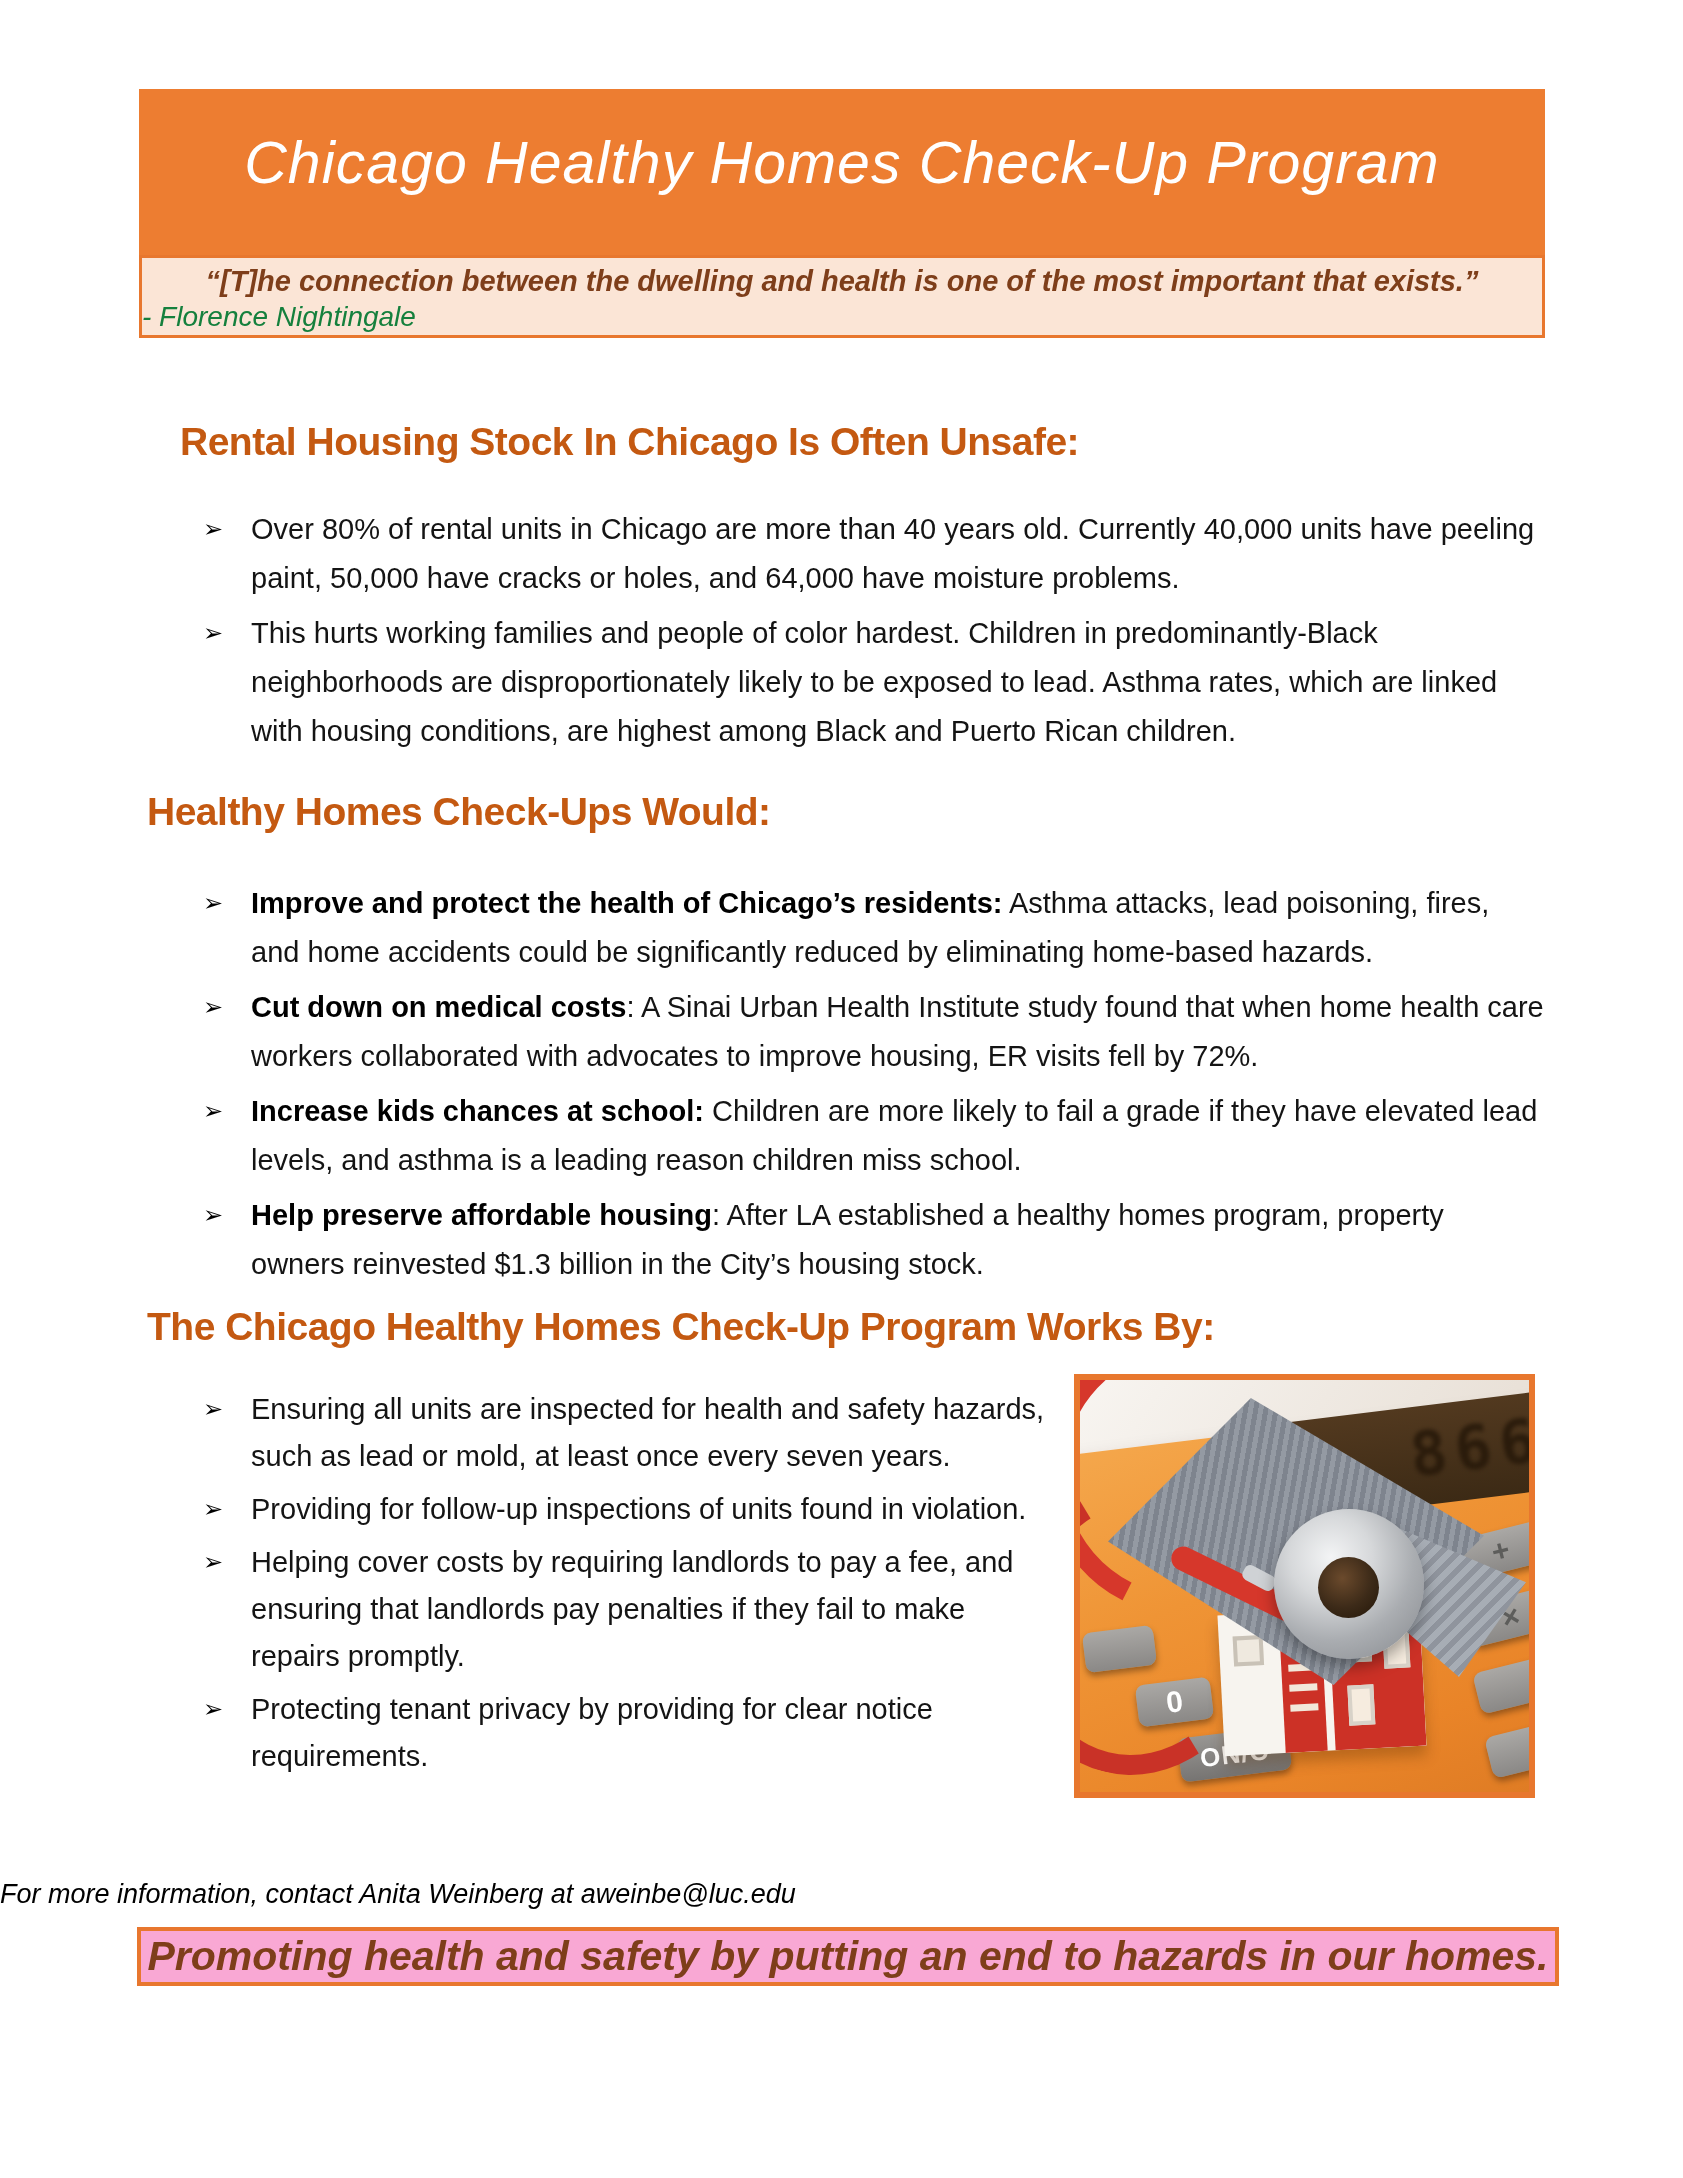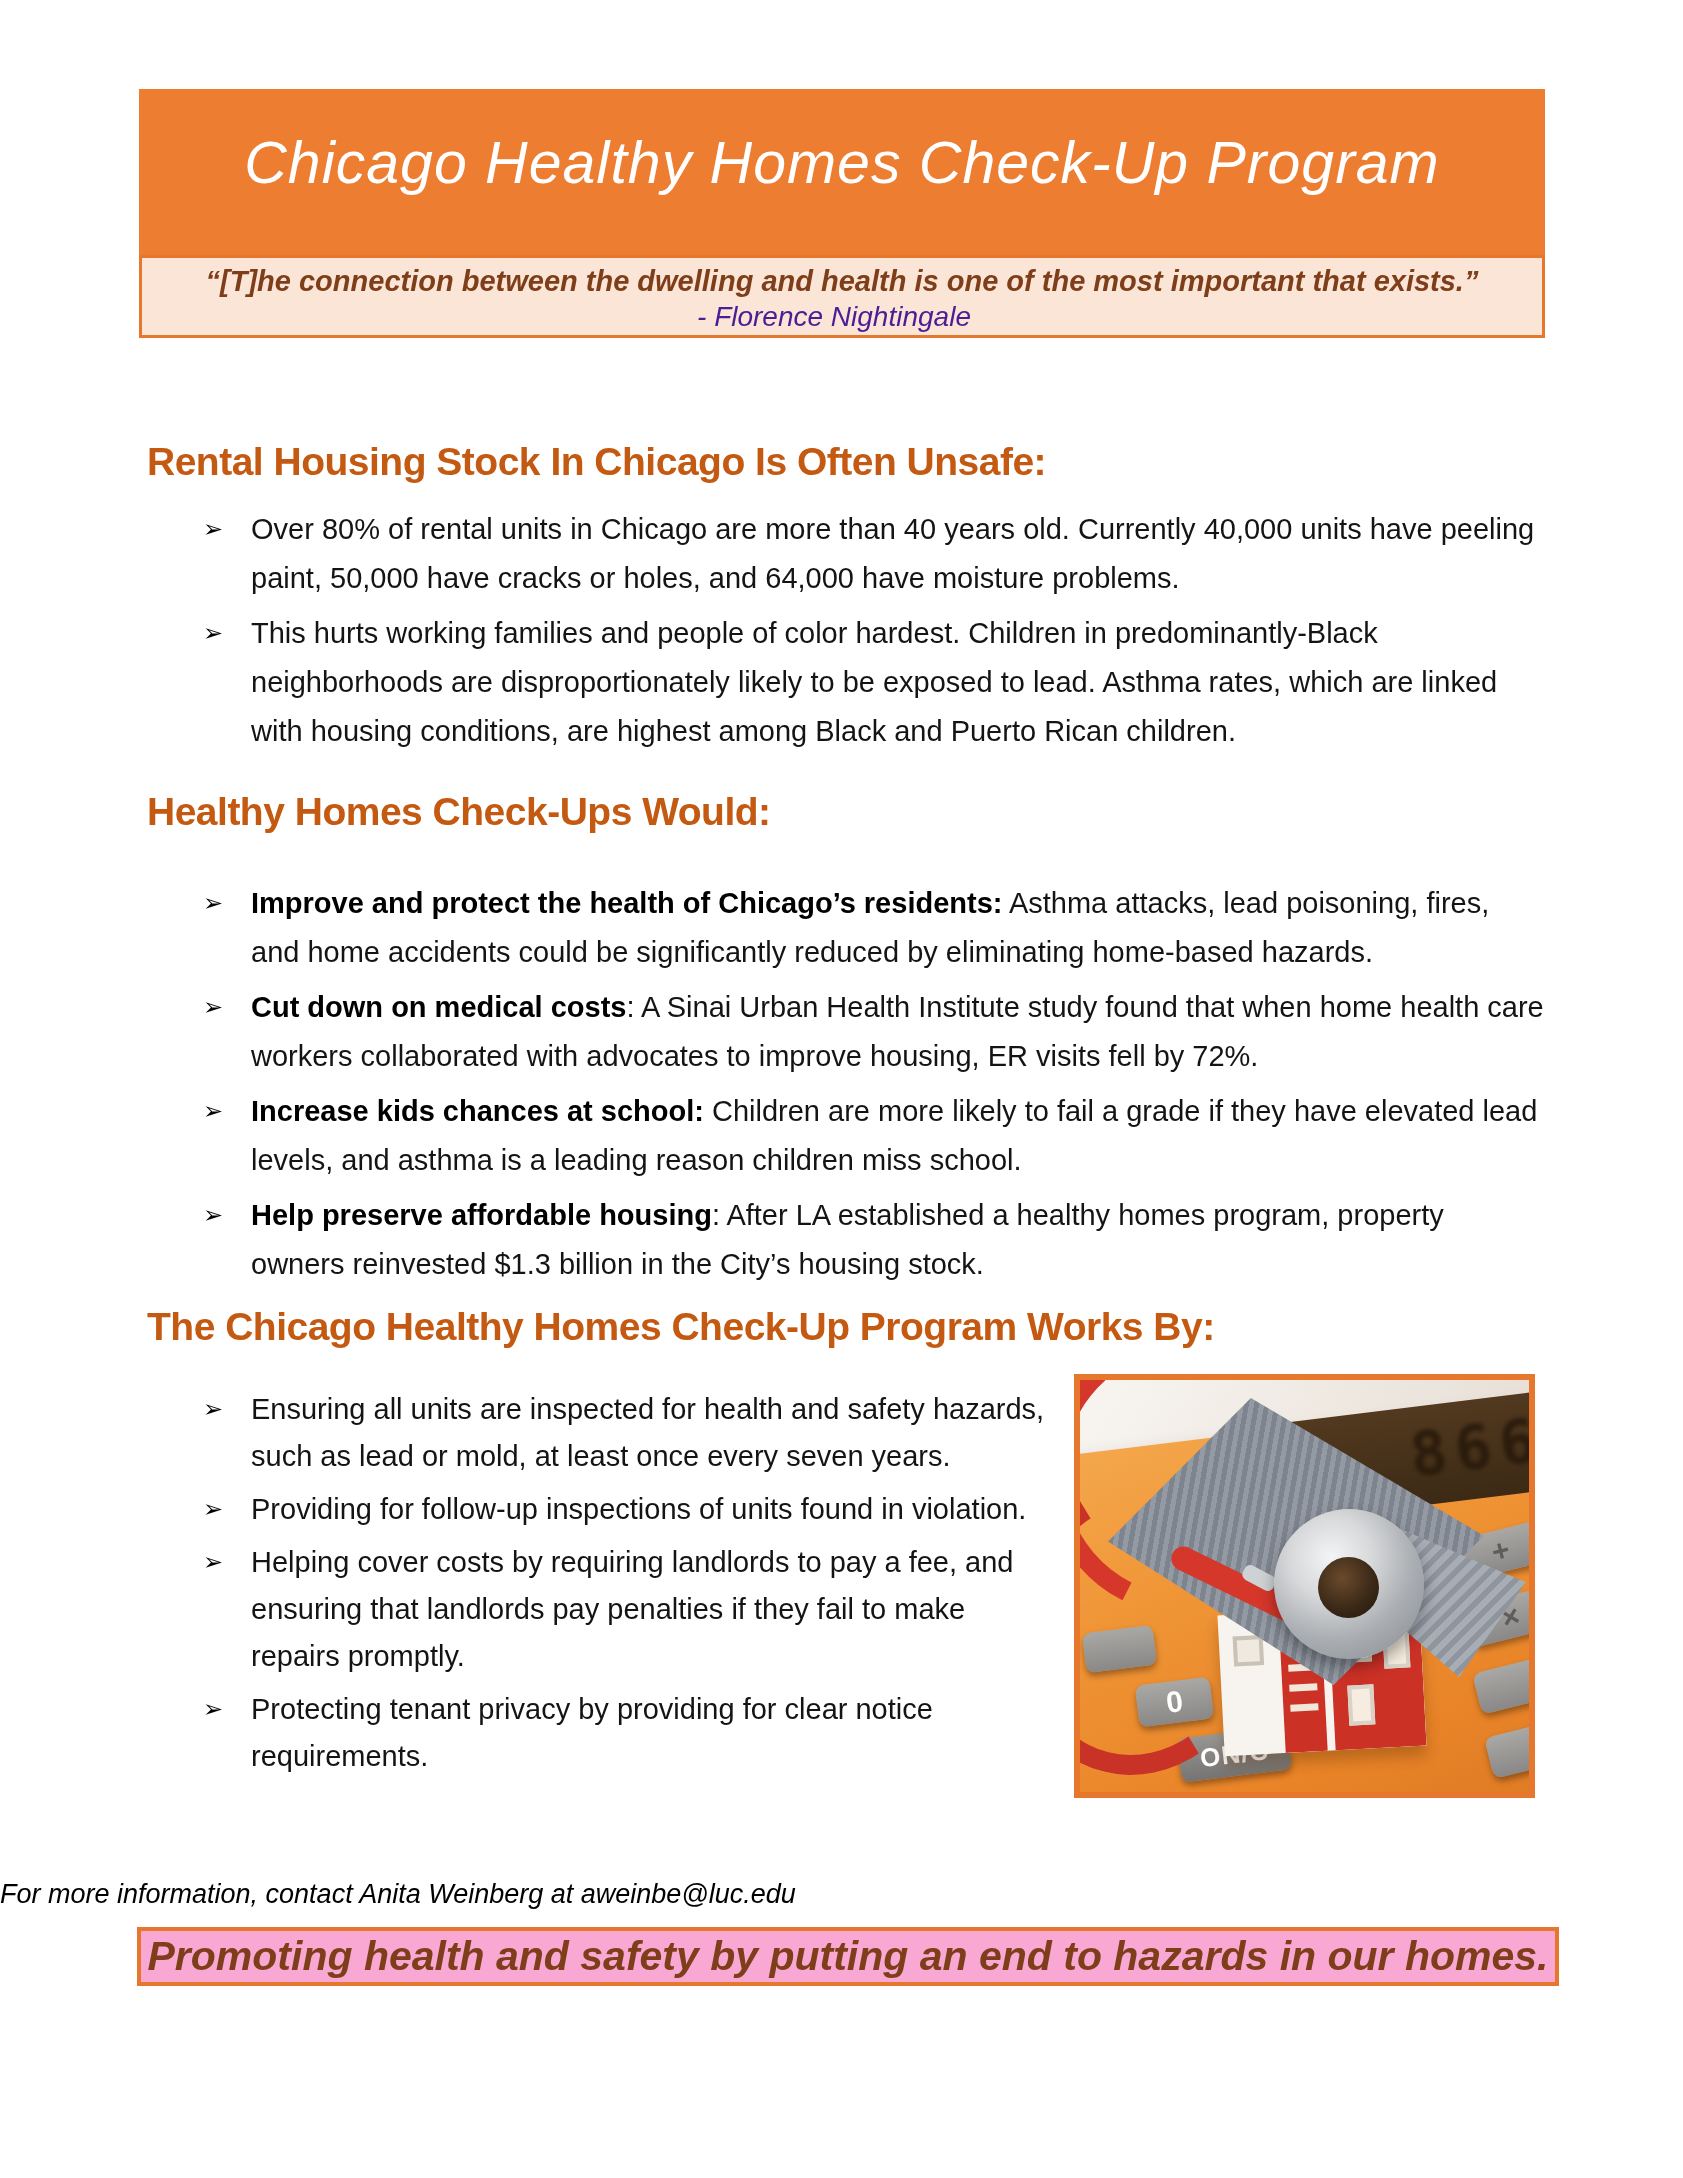--- a/index.html
+++ b/index.html
@@ -21,30 +21,30 @@
   }
   .quote-bar {
     left:139px; top:255px; width:1406px; height:83px;
     background:#FBE5D6; border:3px solid #E8772E;
   }
   .quote-text {
     display:block; text-align:center; padding-top:7px;
     font-style:italic; font-weight:bold; font-size:29px; color:#7E3E1A;
   }
   .quote-attr {
-    display:block; text-align:center; padding-right:16px; margin-top:3px;
-    font-style:italic; font-size:28px; color:#4c1d95;
+    display:block; text-align:left; padding-right:16px; margin-top:3px;
+    font-style:italic; font-size:28px; color:#15803d;
   }
 
   
   .sec-heading {
     left:147px; font-size:39px; font-weight:bold; color:#C45911; letter-spacing:-0.5px;
     white-space:nowrap;
   }
-  #h1 { top:440px; } #h2 { top:790px; } #h3 { top:1305px; }
+  #h1 { top:420px;margin-left:33px; } #h2 { top:790px; } #h3 { top:1305px; }
 
   
   .blist { left:203px; }
   #list1 { top:505px; width:1341px; }
   #list2 { top:879px; width:1341px; }
   #list3 { top:1386px; width:846px; }
   .bullet { display:flex; align-items:flex-start; margin-bottom:6px; }
   .bullet .marker {
     flex:0 0 48px; font-family:"DejaVu Sans", sans-serif;
     font-size:24px; line-height:49px; color:#000;

